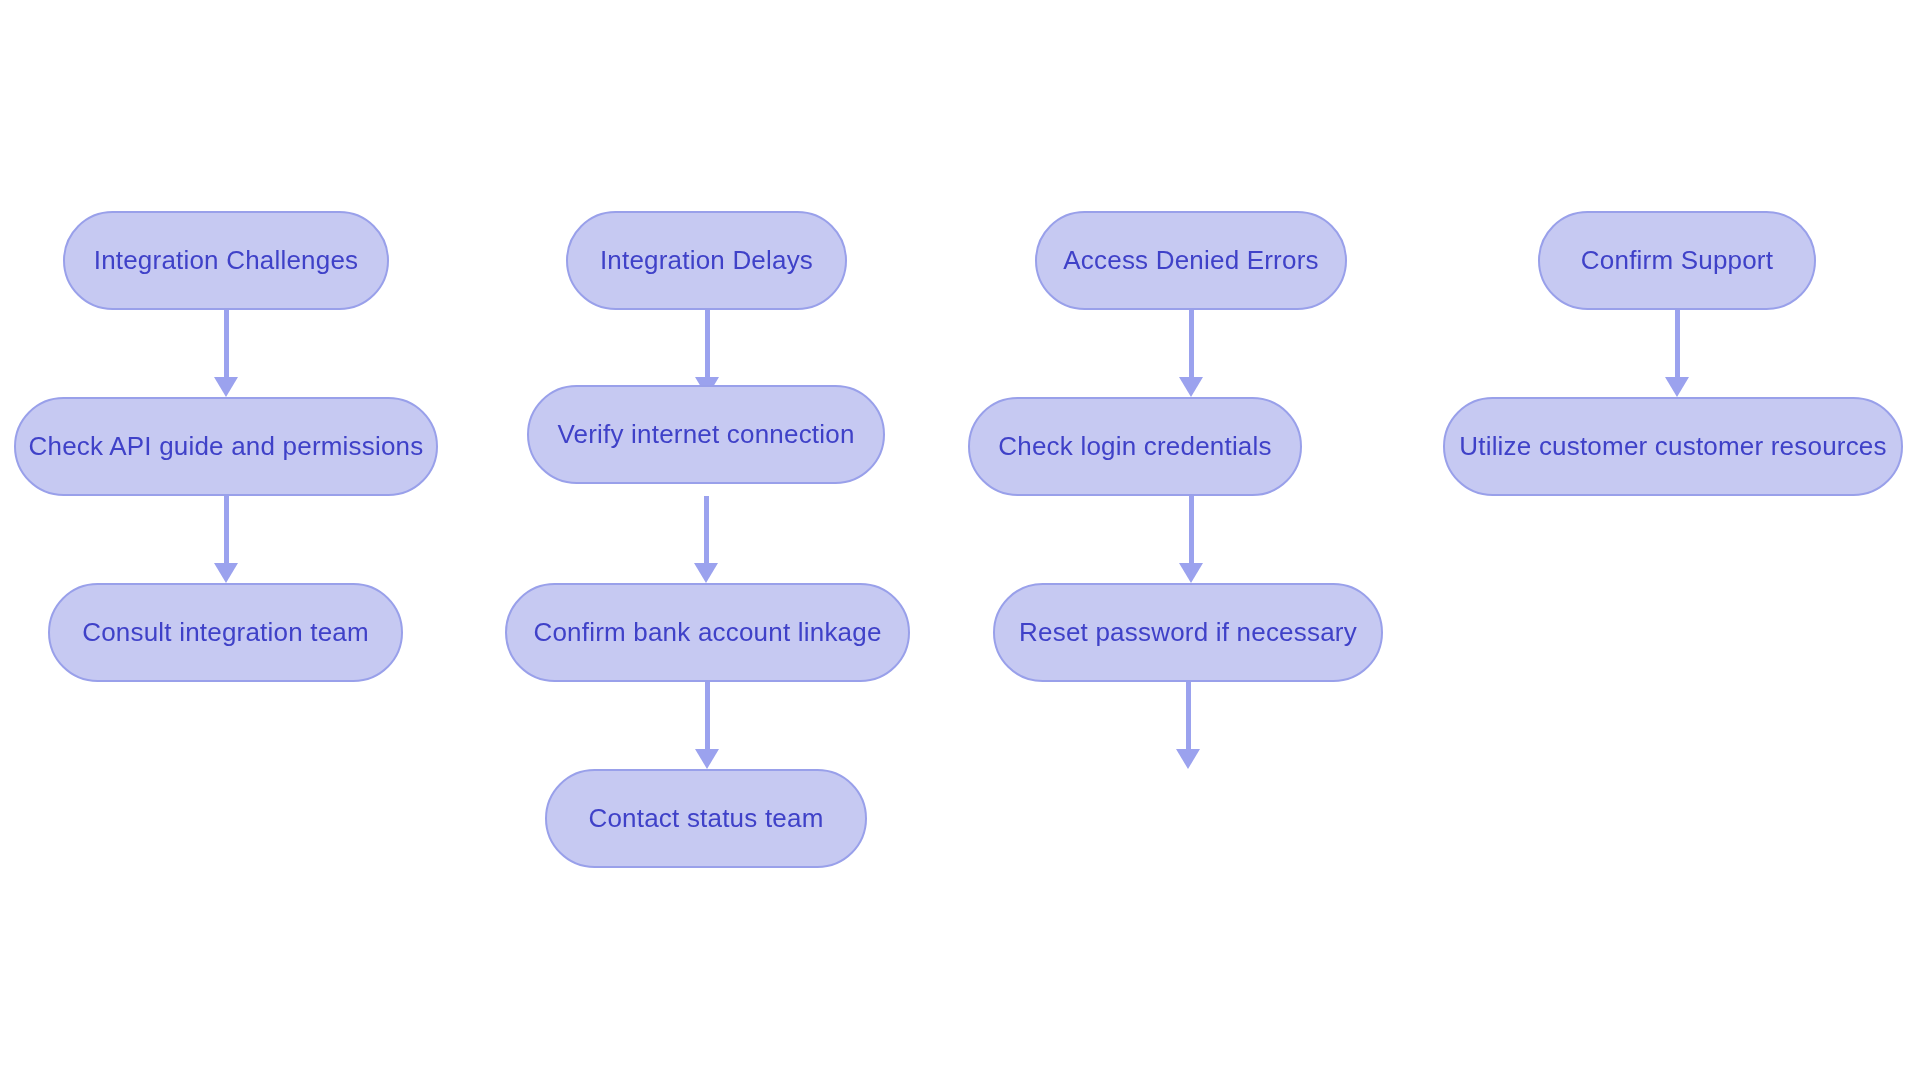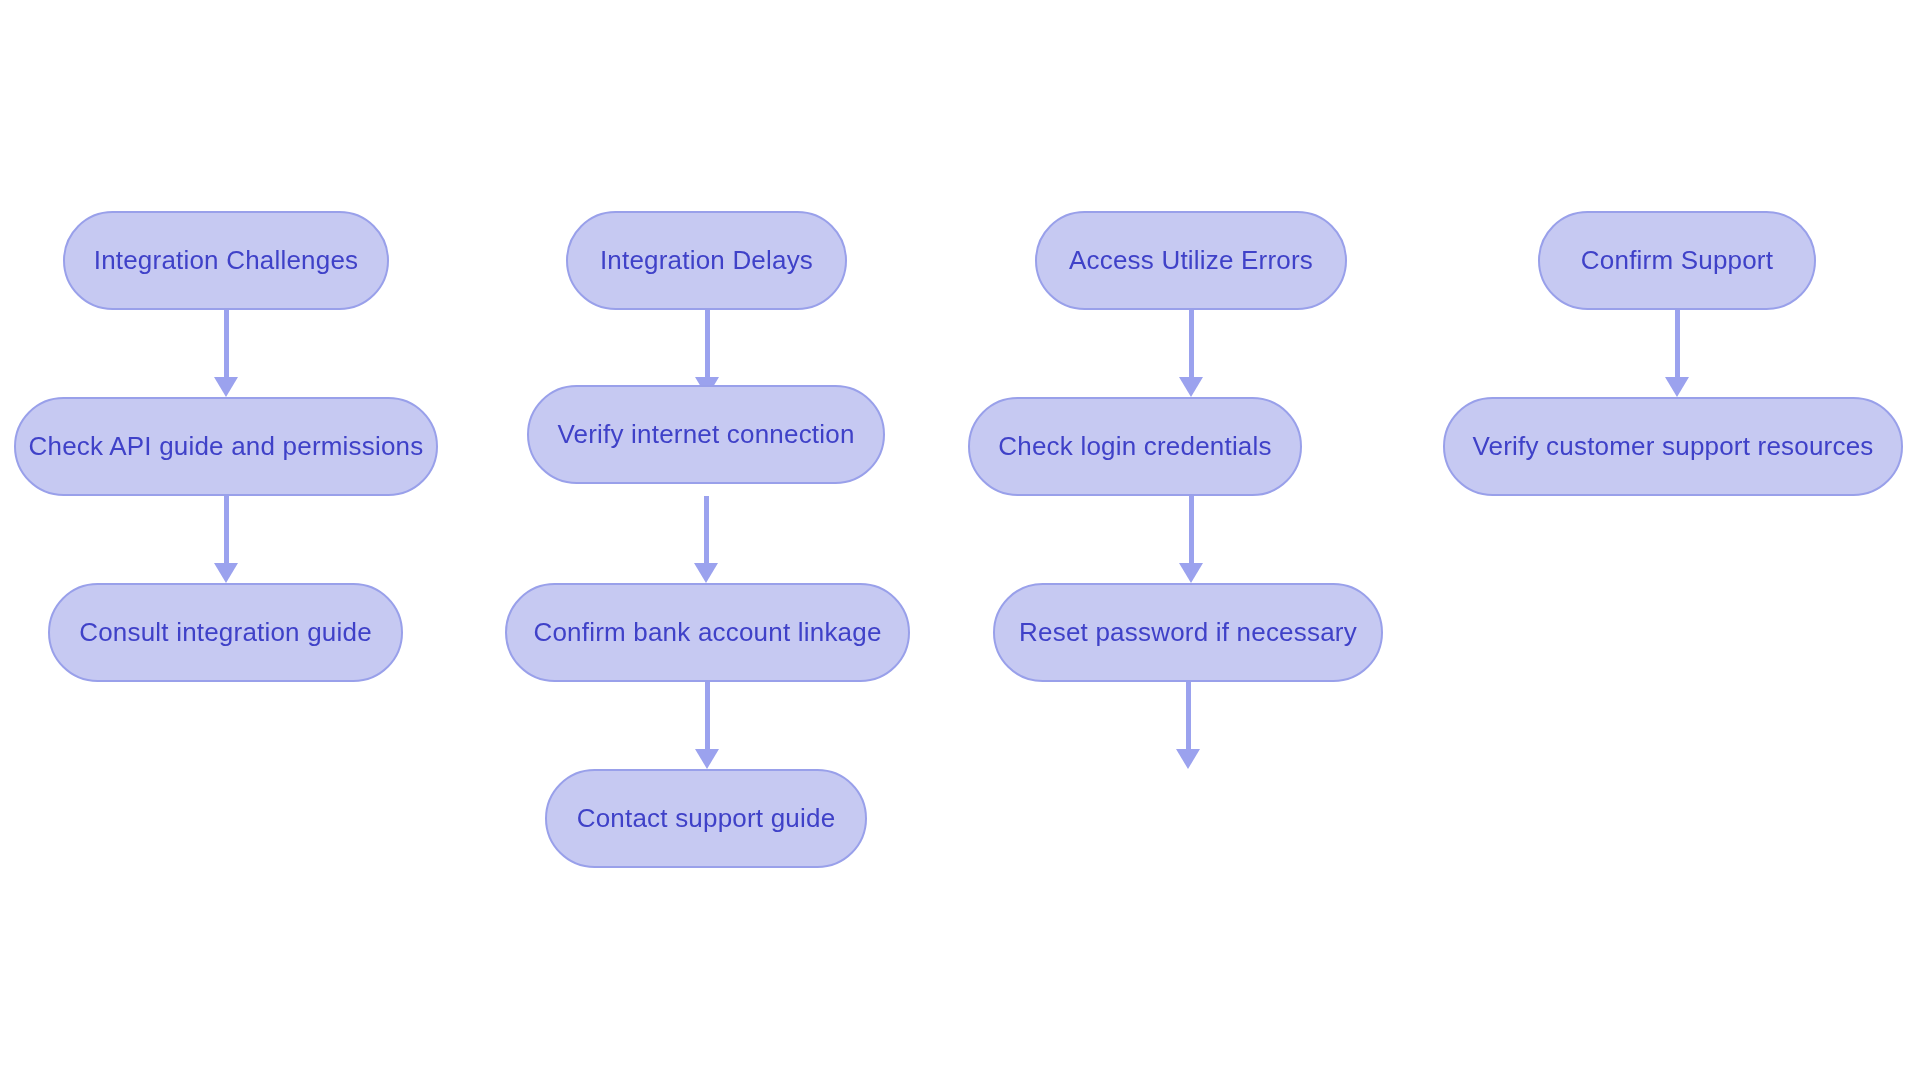--- a/index.html
+++ b/index.html
@@ -74,21 +74,21 @@
     <div class="arrow-head"></div>
   </div>
   <div class="node" style="left:14px;top:397px;width:424px;">
     <span class="node-label">Check API guide and permissions</span>
   </div>
   <div class="arrow" style="left:214px;top:496px;">
     <div class="arrow-line"></div>
     <div class="arrow-head"></div>
   </div>
   <div class="node" style="left:48px;top:583px;width:355px;">
-    <span class="node-label">Consult integration guide</span>
+    <span class="node-label">Consult integration team</span>
   </div>
 
   <div class="node" style="left:566px;top:211px;width:281px;">
     <span class="node-label">Integration Delays</span>
   </div>
   <div class="arrow" style="left:695px;top:310px;">
     <div class="arrow-line"></div>
     <div class="arrow-head"></div>
   </div>
   <div class="node" style="left:527px;top:385px;width:358px;">
@@ -99,25 +99,25 @@
     <div class="arrow-head"></div>
   </div>
   <div class="node" style="left:505px;top:583px;width:405px;">
     <span class="node-label">Confirm bank account linkage</span>
   </div>
   <div class="arrow" style="left:695px;top:682px;">
     <div class="arrow-line"></div>
     <div class="arrow-head"></div>
   </div>
   <div class="node" style="left:545px;top:769px;width:322px;">
-    <span class="node-label">Contact support guide</span>
+    <span class="node-label">Contact status team</span>
   </div>
 
   <div class="node" style="left:1035px;top:211px;width:312px;">
-    <span class="node-label">Access Utilize Errors</span>
+    <span class="node-label">Access Denied Errors</span>
   </div>
   <div class="arrow" style="left:1179px;top:310px;">
     <div class="arrow-line"></div>
     <div class="arrow-head"></div>
   </div>
   <div class="node" style="left:968px;top:397px;width:334px;">
     <span class="node-label">Check login credentials</span>
   </div>
   <div class="arrow" style="left:1179px;top:496px;">
     <div class="arrow-line"></div>
@@ -132,16 +132,16 @@
   </div>
 
   <div class="node" style="left:1538px;top:211px;width:278px;">
     <span class="node-label">Confirm Support</span>
   </div>
   <div class="arrow" style="left:1665px;top:310px;">
     <div class="arrow-line"></div>
     <div class="arrow-head"></div>
   </div>
   <div class="node" style="left:1443px;top:397px;width:460px;">
-    <span class="node-label">Verify customer support resources</span>
+    <span class="node-label">Utilize customer customer resources</span>
   </div>
 
 </div>
 
 </body></html>

